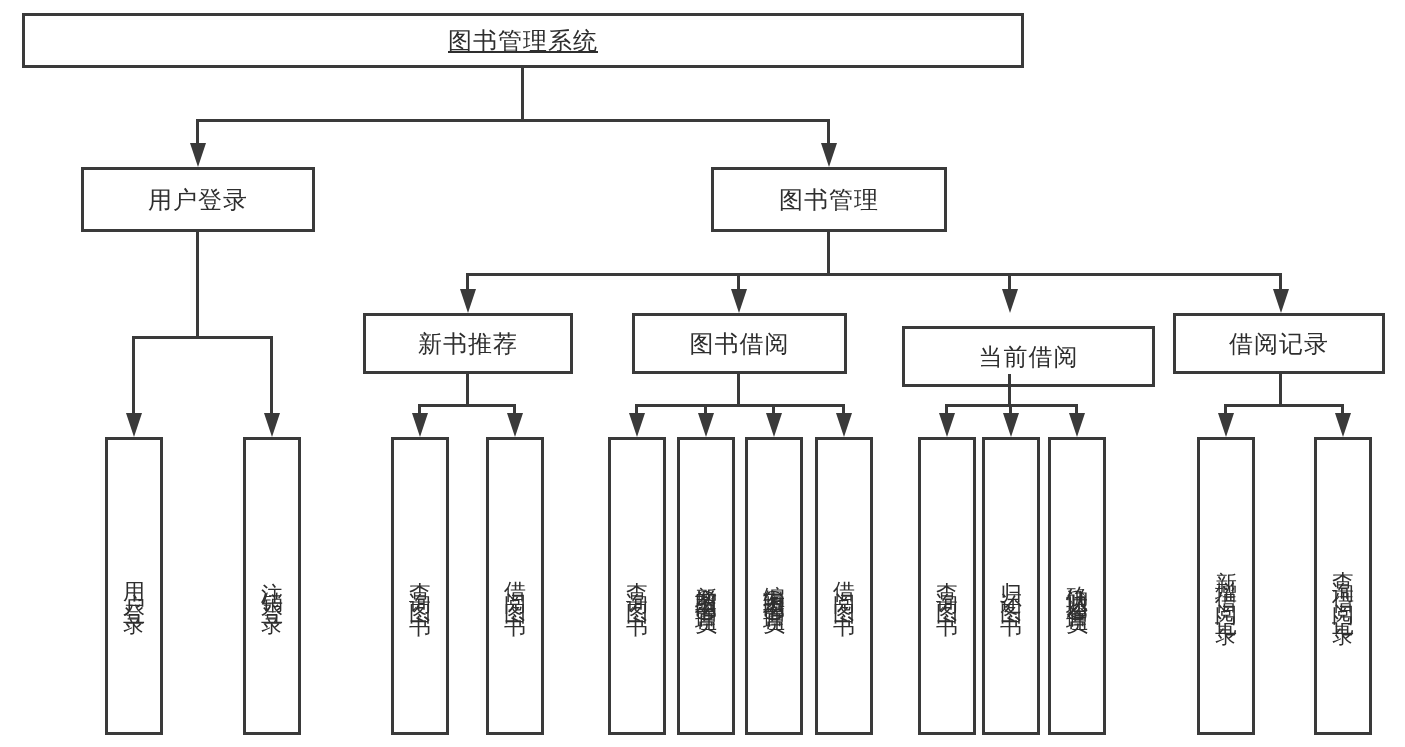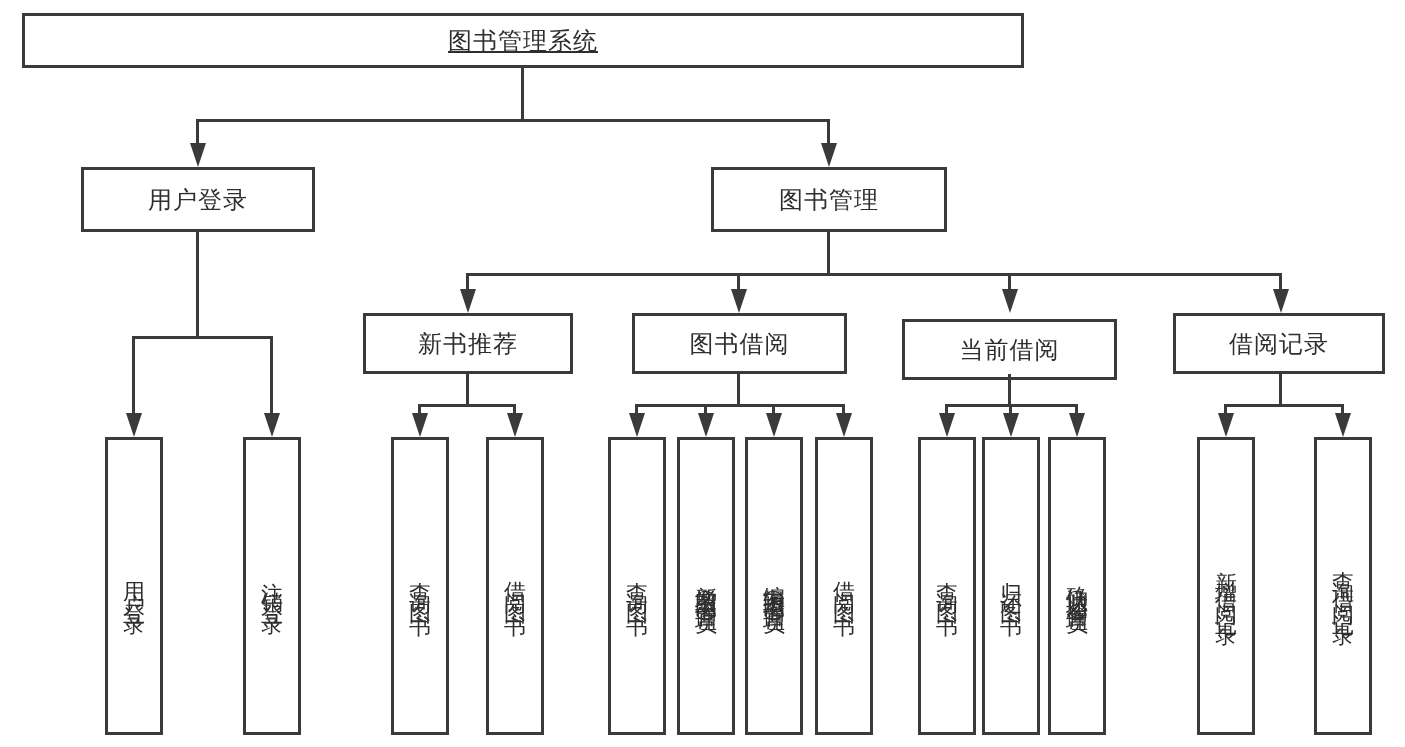--- a/index.html
+++ b/index.html
@@ -75,21 +75,21 @@
   <div class="ar" style="left:731px;top:289px;"></div>
   <div class="ar" style="left:1002px;top:289px;"></div>
   <div class="ar" style="left:1273px;top:289px;"></div>
 
   <div class="node" style="left:632px;top:313px;width:215px;height:61px;">
     <span>图书借阅</span>
   </div>
   <div class="node" style="left:363px;top:313px;width:210px;height:61px;">
     <span>新书推荐</span>
   </div>
-  <div class="node" style="left:902px;top:319px;width:215px;height:61px;">
+  <div class="node" style="left:902px;top:326px;width:253px;height:61px;">
     <span>当前借阅</span>
   </div>
   <div class="node" style="left:1173px;top:313px;width:212px;height:61px;">
     <span>借阅记录</span>
   </div>
 
   <div class="v" style="left:466px;top:374px;height:33px;"></div>
   <div class="h" style="left:418px;top:404px;width:98px;"></div>
   <div class="v" style="left:418px;top:404px;height:23px;"></div>
   <div class="v" style="left:513px;top:404px;height:23px;"></div>

